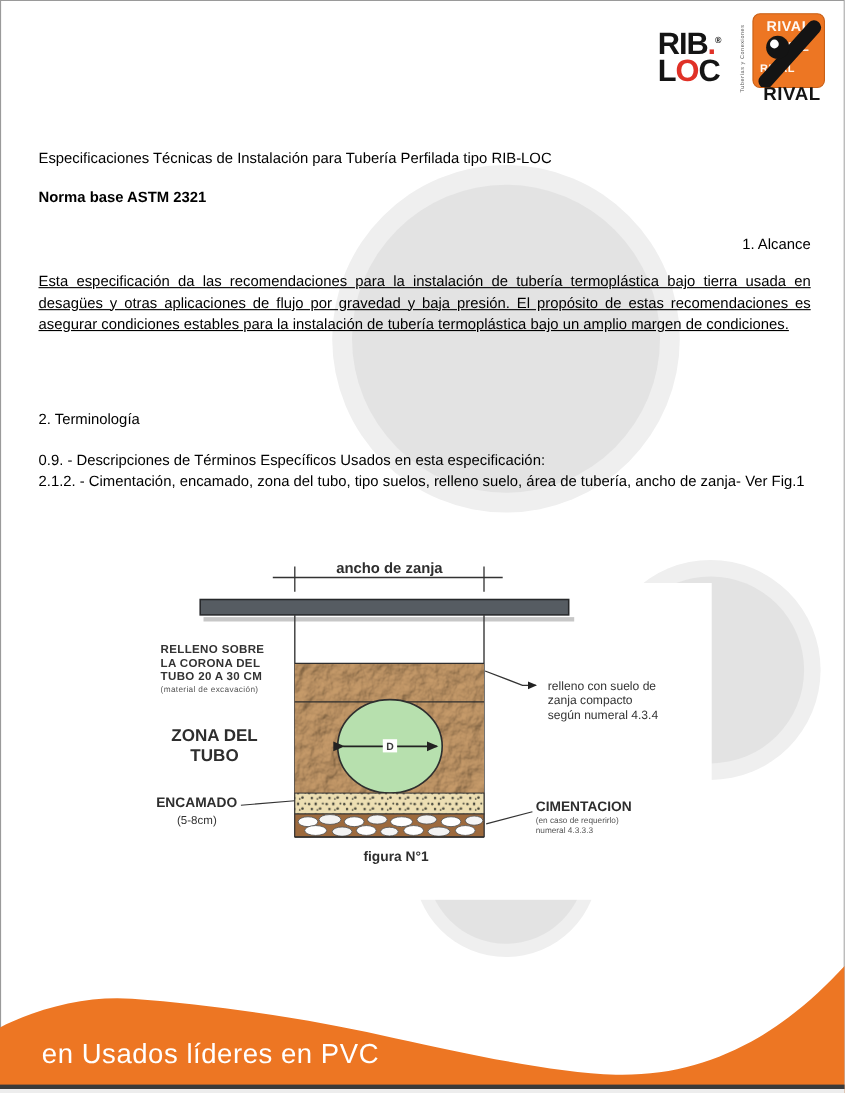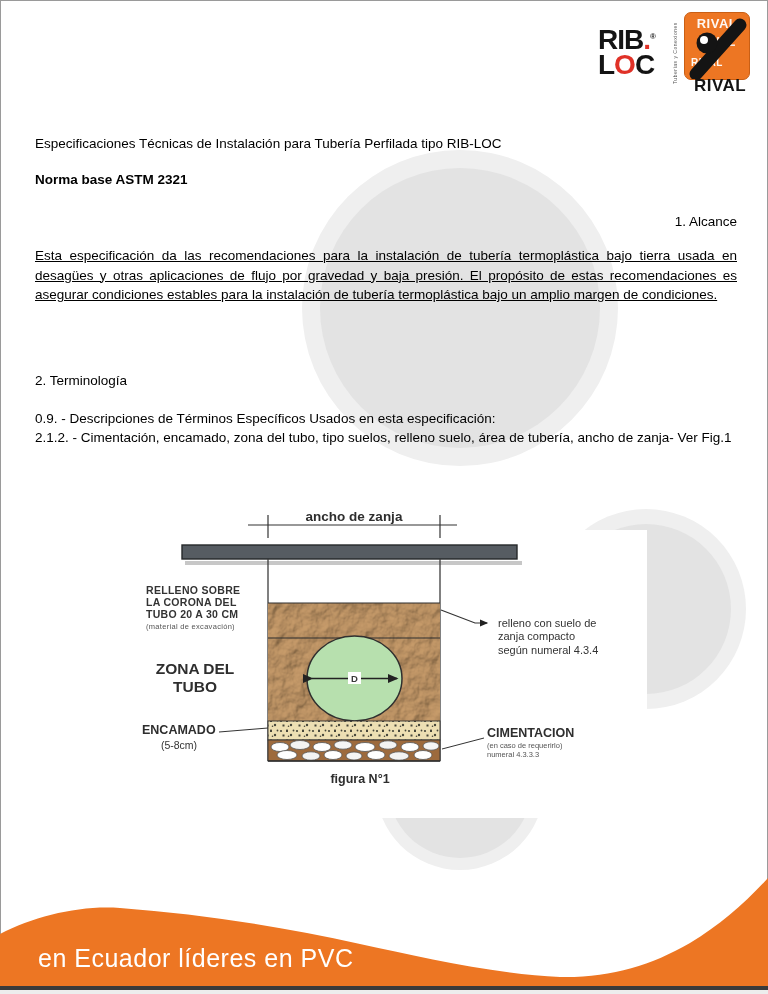--- a/index.html
+++ b/index.html
@@ -180,17 +180,17 @@
 
   <svg class="footer-svg" viewBox="0 0 768 116" preserveAspectRatio="none">
     <path d="M 0 56
              C 35 38, 80 27, 120 30
              C 200 36, 280 48, 360 66
              C 420 79, 500 97, 560 99
              C 610 100, 650 88, 690 65
              C 720 47, 745 25, 768 0
              L 768 116 L 0 116 Z" fill="#ED7623"></path>
   </svg>
-  <div class="slogan">en Ecuador líderes en PVC</div>
+  <div class="slogan">en Usados líderes en PVC</div>
   <div class="bottomline"></div>
   <div class="bottomstrip"></div>
 
 </div>
 
 </body></html>

